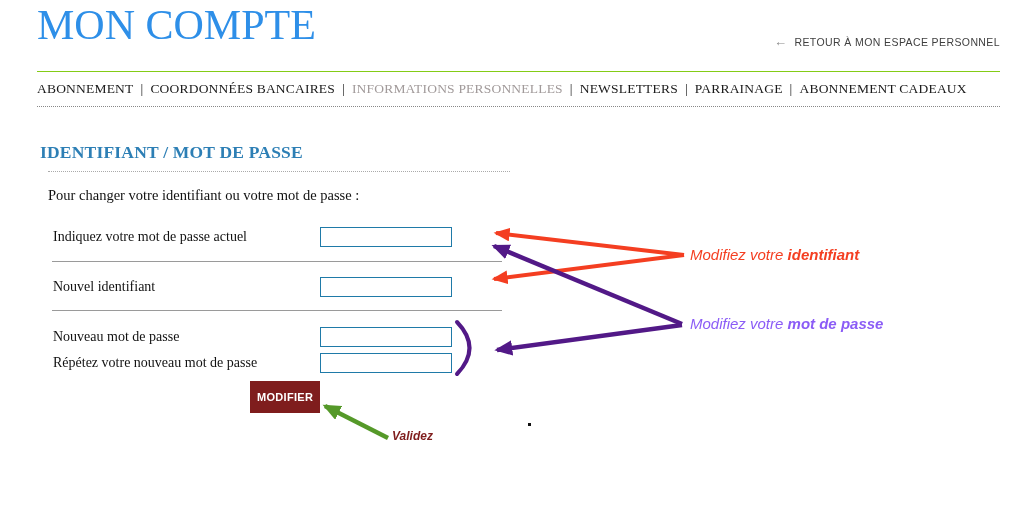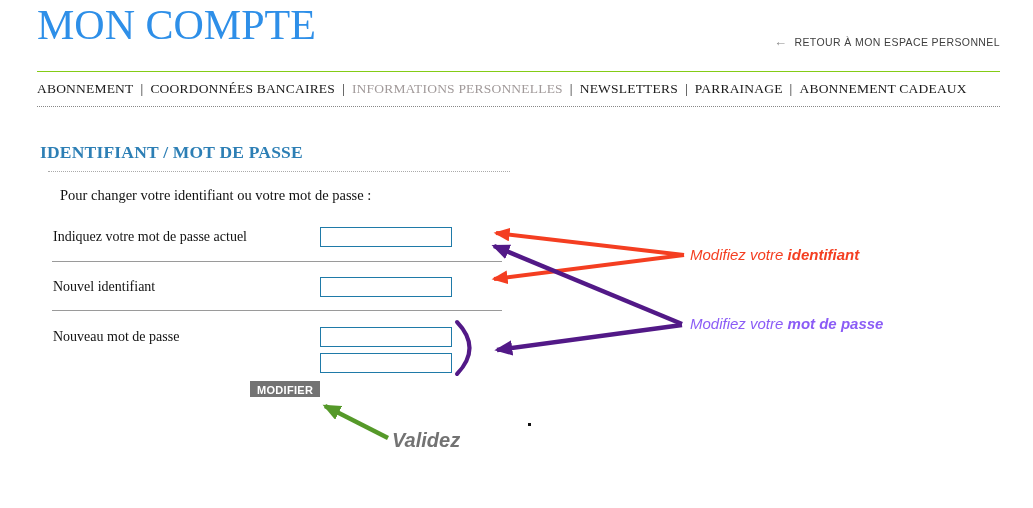--- a/index.html
+++ b/index.html
@@ -39,53 +39,53 @@
   
   .section-title {
     position:absolute; left:40px; top:142px;
     font-size:17.5px; font-weight:bold; color:#2d7fb5; letter-spacing:0.2px;
   }
   .section-rule {
     position:absolute; left:48px; top:171px; width:462px; height:0;
     border-top:1px dotted #aaa;
   }
   .intro-text {
-    position:absolute; left:60px; top:187px;
+    position:absolute; left:48px; top:187px;
     font-size:14.5px; color:#111;
   }
 
   
   .field-label {
     position:absolute; left:53px; font-size:14px; color:#111;
   }
   .field-input {
     position:absolute; left:320px; width:132px; height:20px;
     border:1px solid #1f7aa8; background:#fff; outline:none;
     font-family:"Liberation Sans", sans-serif; font-size:12px; padding:0 4px;
   }
   .row-sep {
     position:absolute; left:52px; width:450px; height:0;
     border-top:1px solid #9a9a9a;
   }
   .submit-btn {
     position:absolute; left:250px; top:381px;
-    background:#737373; color:#fff; border:none; cursor:pointer;
+    background:#7f1d1d; color:#fff; border:none; cursor:pointer;
     font-family:"Liberation Sans", sans-serif; font-weight:bold;
-    font-size:11px; letter-spacing:0.3px; padding:3px 7px; height:16px;
+    font-size:11px; letter-spacing:0.3px; padding:3px 7px; height:32px;
     line-height:12px;
   }
 
   
   .anno { position:absolute; font-family:"Liberation Sans", sans-serif;
     font-style:italic; font-size:15px; white-space:nowrap; }
   .anno b { font-weight:bold; }
   .anno-identifiant { left:690px; top:246px; color:#f43e21; }
   .anno-motdepasse  { left:690px; top:315px; color:#8b5cf6; }
-  .anno-validez     { left:392px; top:429px; color:#737373;
-    font-weight:bold; font-size:20px; }
+  .anno-validez     { left:392px; top:429px; color:#7f1d1d;
+    font-weight:bold; font-size:12px; }
   .stray-dot { position:absolute; left:528px; top:423px; width:3px; height:3px;
     background:#111; }
 
   .overlay { position:absolute; left:0; top:0; width:1033px; height:508px;
     pointer-events:none; }
 </style>
 </head>
 <body>
 
 <div class="page">
@@ -121,20 +121,21 @@
   <div class="row-sep" style="top:261px"></div>
 
   <label class="field-label" style="top:279px">Nouvel identifiant</label>
   <input class="field-input" style="top: 277px;" type="text" value="">
 
   <div class="row-sep" style="top:310px"></div>
 
   <label class="field-label" style="top:329px">Nouveau mot de passe</label>
   <input class="field-input" style="top: 327px;" type="text" value="">
 
+  <label class="field-label" style="top:355px">Répétez votre nouveau mot de passe</label>
   <input class="field-input" style="top: 353px;" type="text" value="">
 
   <button class="submit-btn">MODIFIER</button>
 
   <div class="anno anno-identifiant"><span>Modifiez votre </span><b>identifiant</b></div>
 
   <div class="anno anno-motdepasse"><span>Modifiez votre </span><b>mot de passe</b></div>
 
   <div class="anno anno-validez">Validez</div>
 

